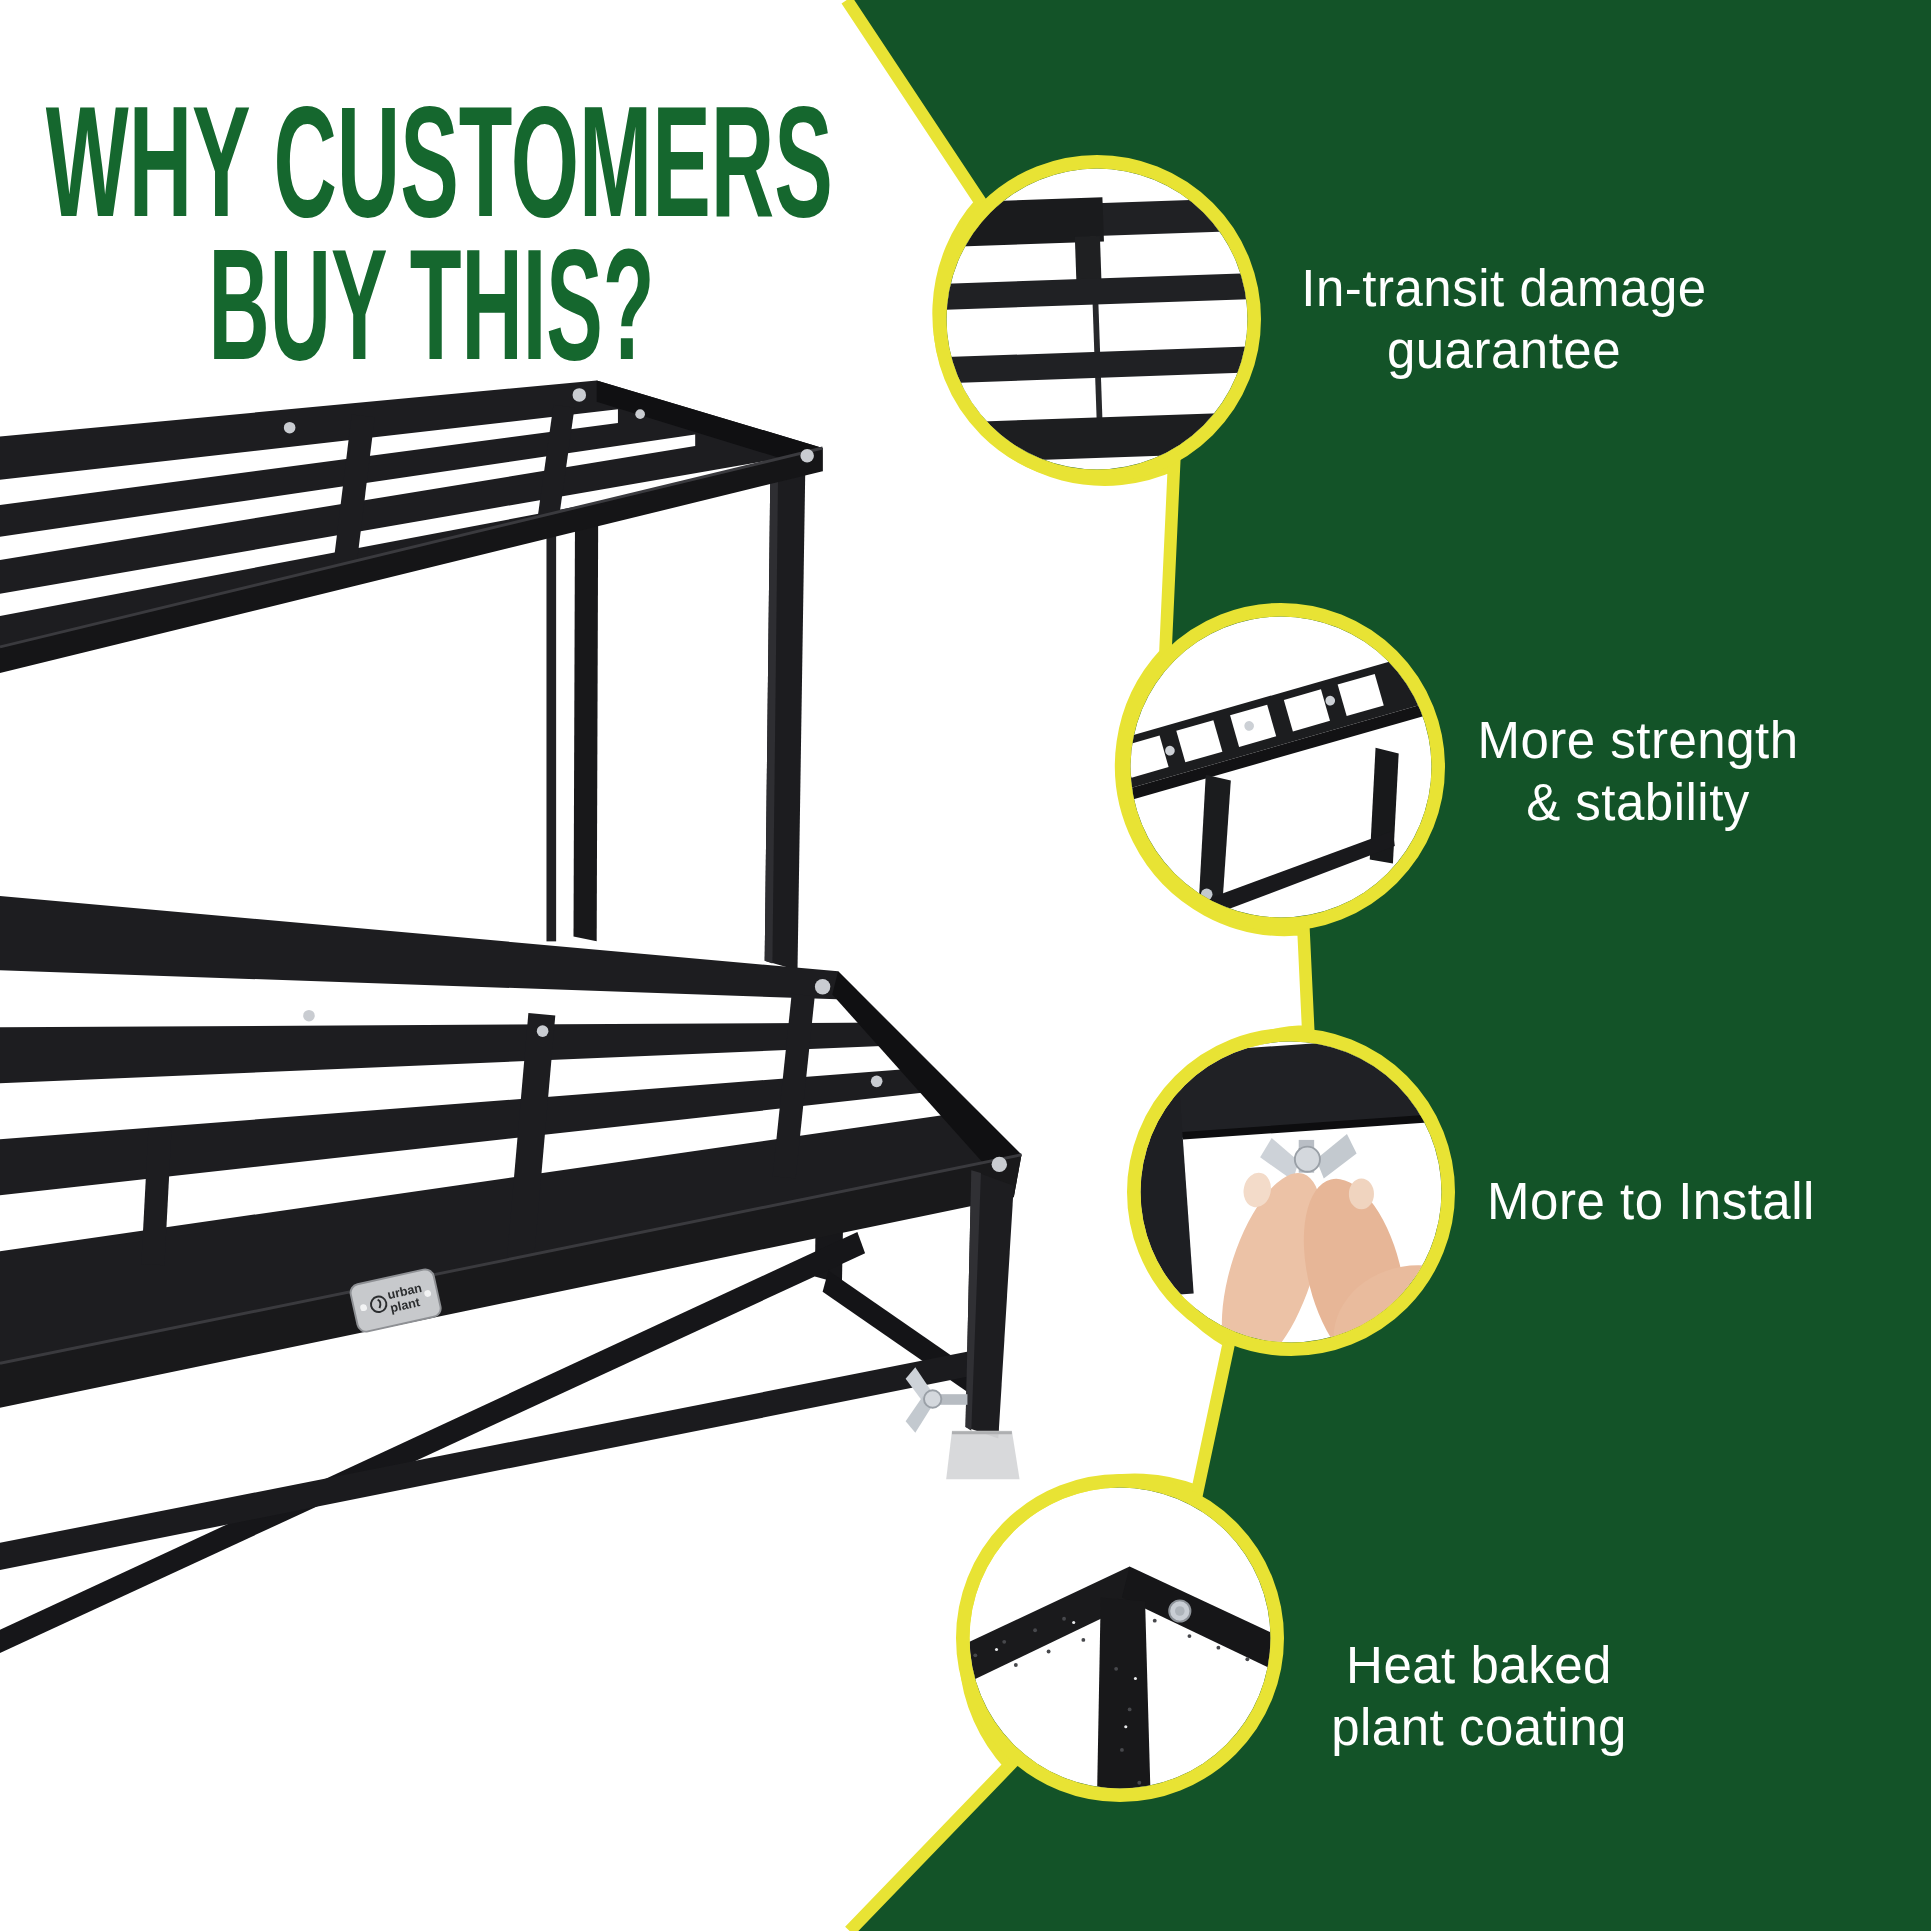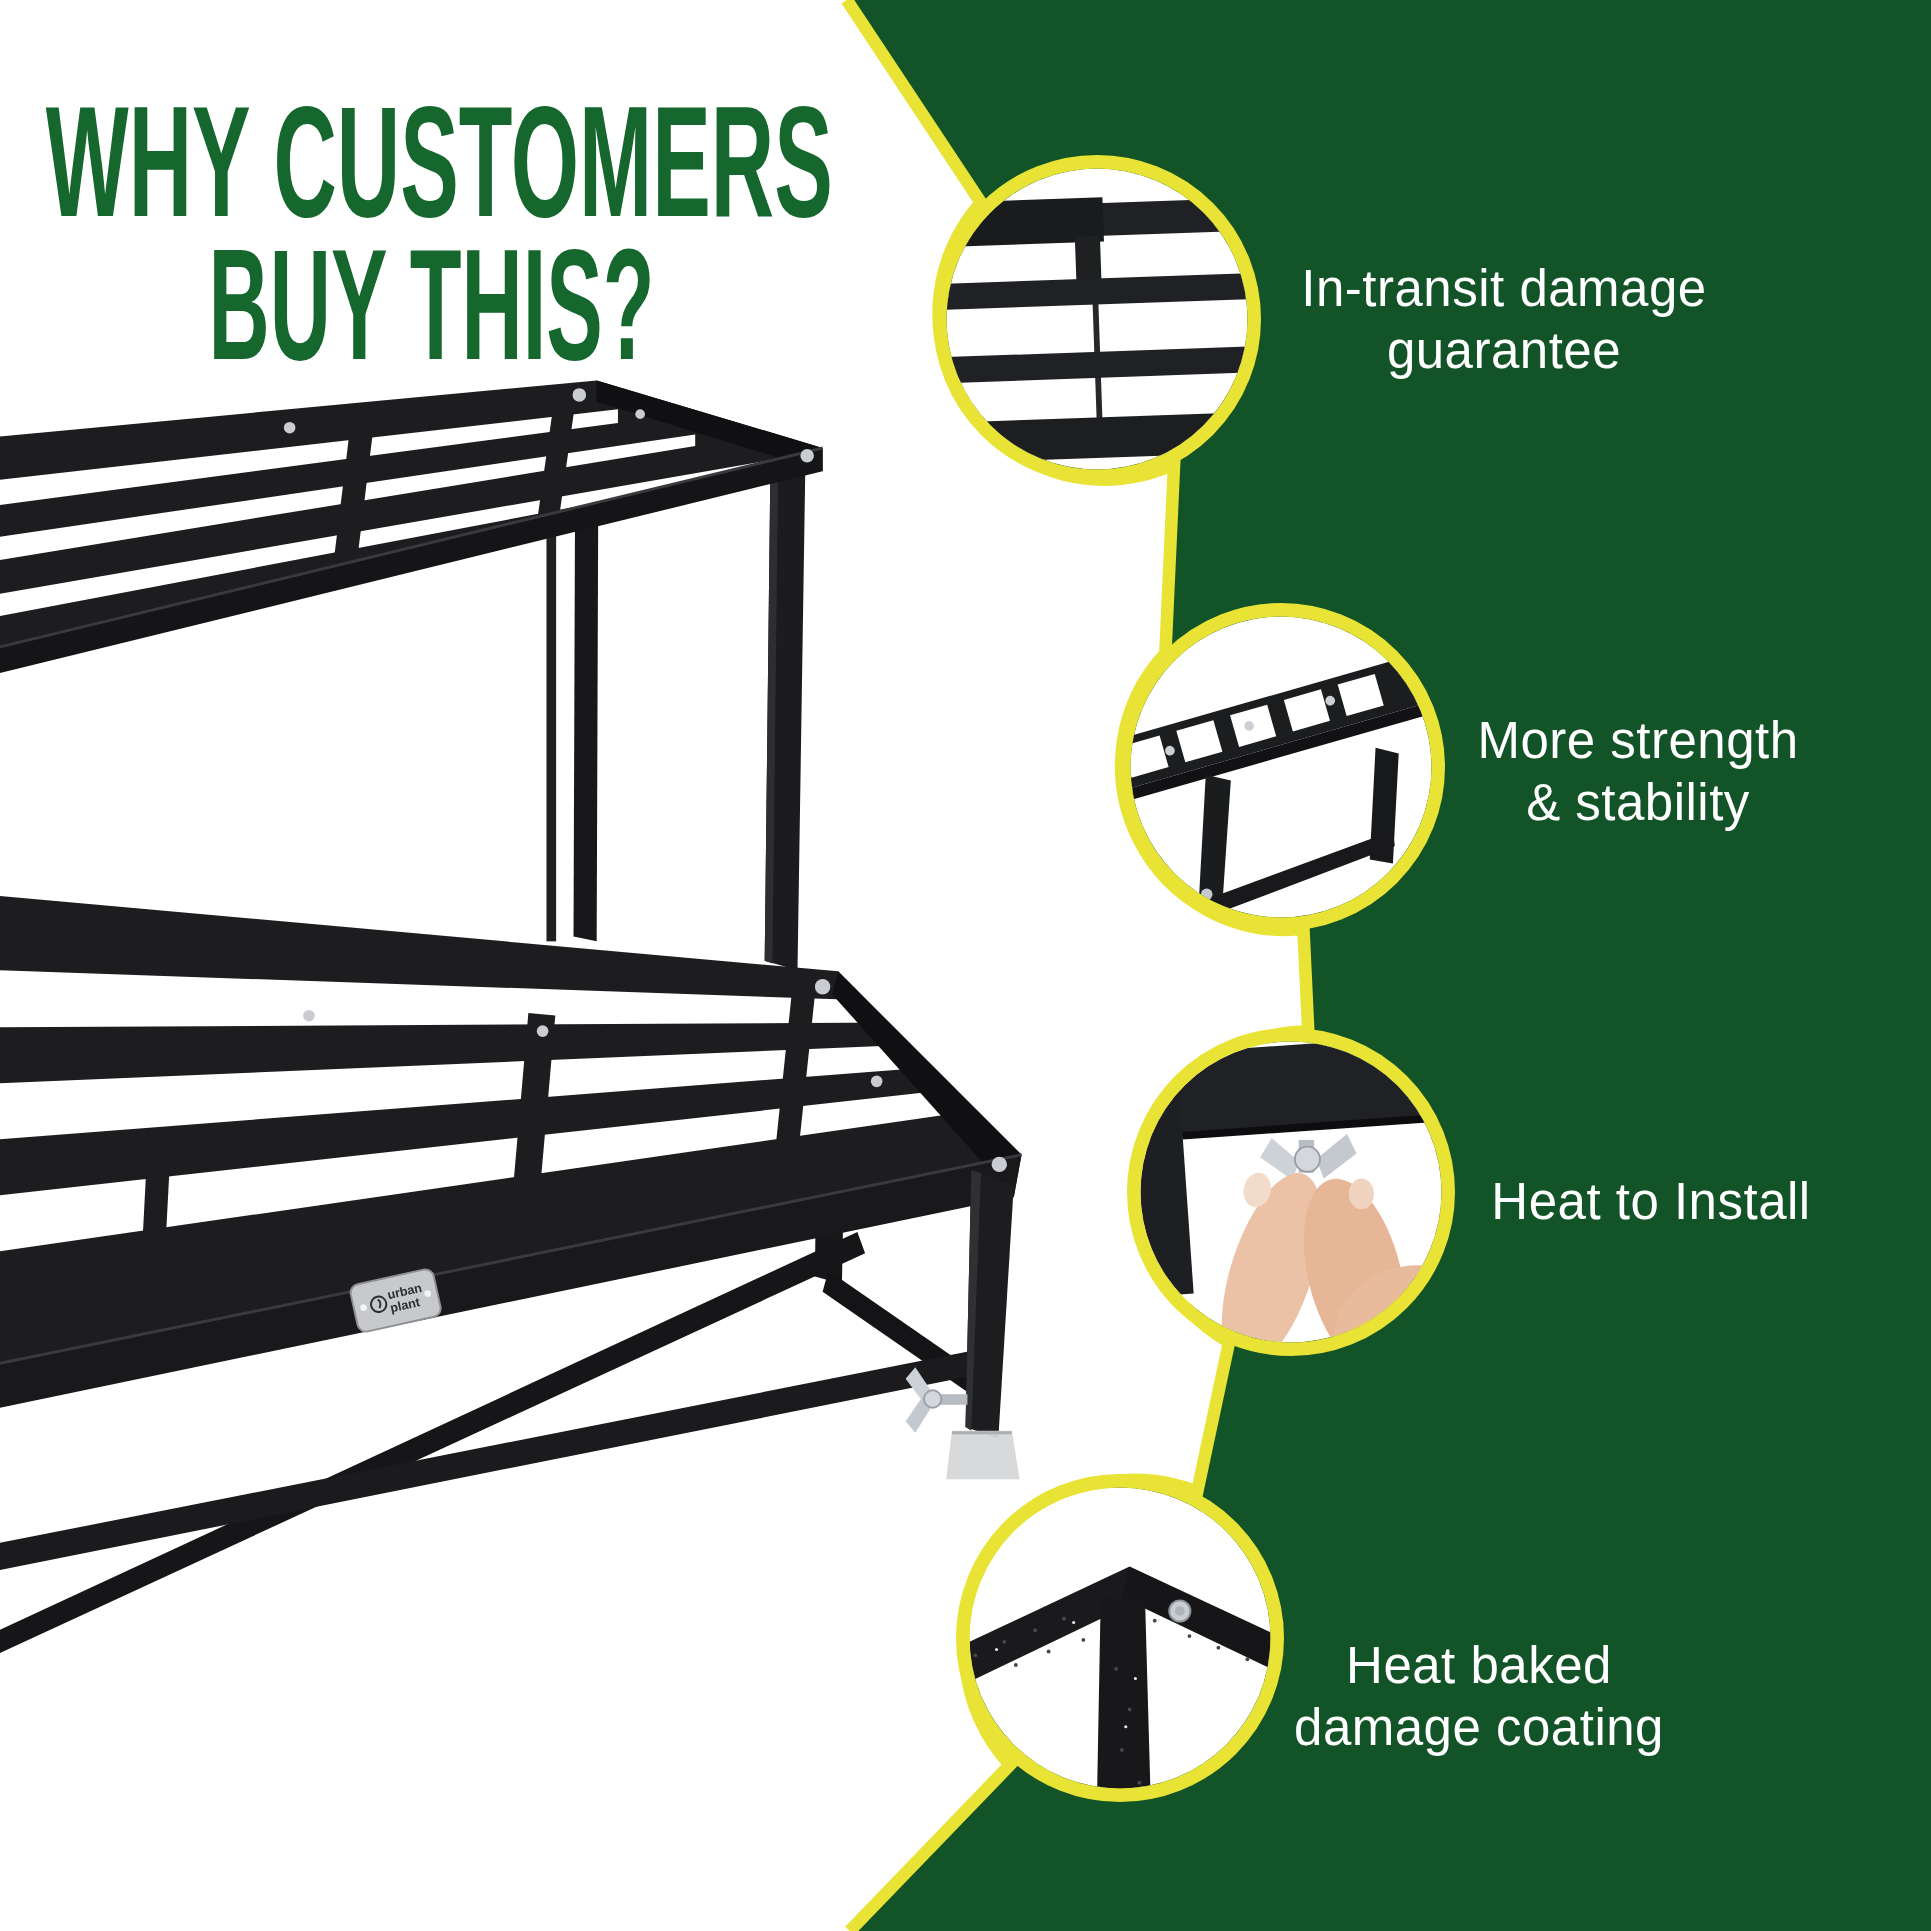--- a/index.html
+++ b/index.html
@@ -241,22 +241,22 @@
     <div>More strength</div>
     <div>&amp; stability</div>
   </div>
 
   <div class="flabel" style="left:1504px;top:320px">
     <div>In-transit damage</div>
     <div>guarantee</div>
   </div>
 
   <div class="flabel" style="left:1651px;top:1202px">
-    <div>Heat to Install</div>
+    <div>More to Install</div>
   </div>
 
   <div class="flabel" style="left:1479px;top:1697px">
     <div>Heat baked</div>
-    <div>damage coating</div>
+    <div>plant coating</div>
   </div>
 
 </div>
 
 
 </body></html>

